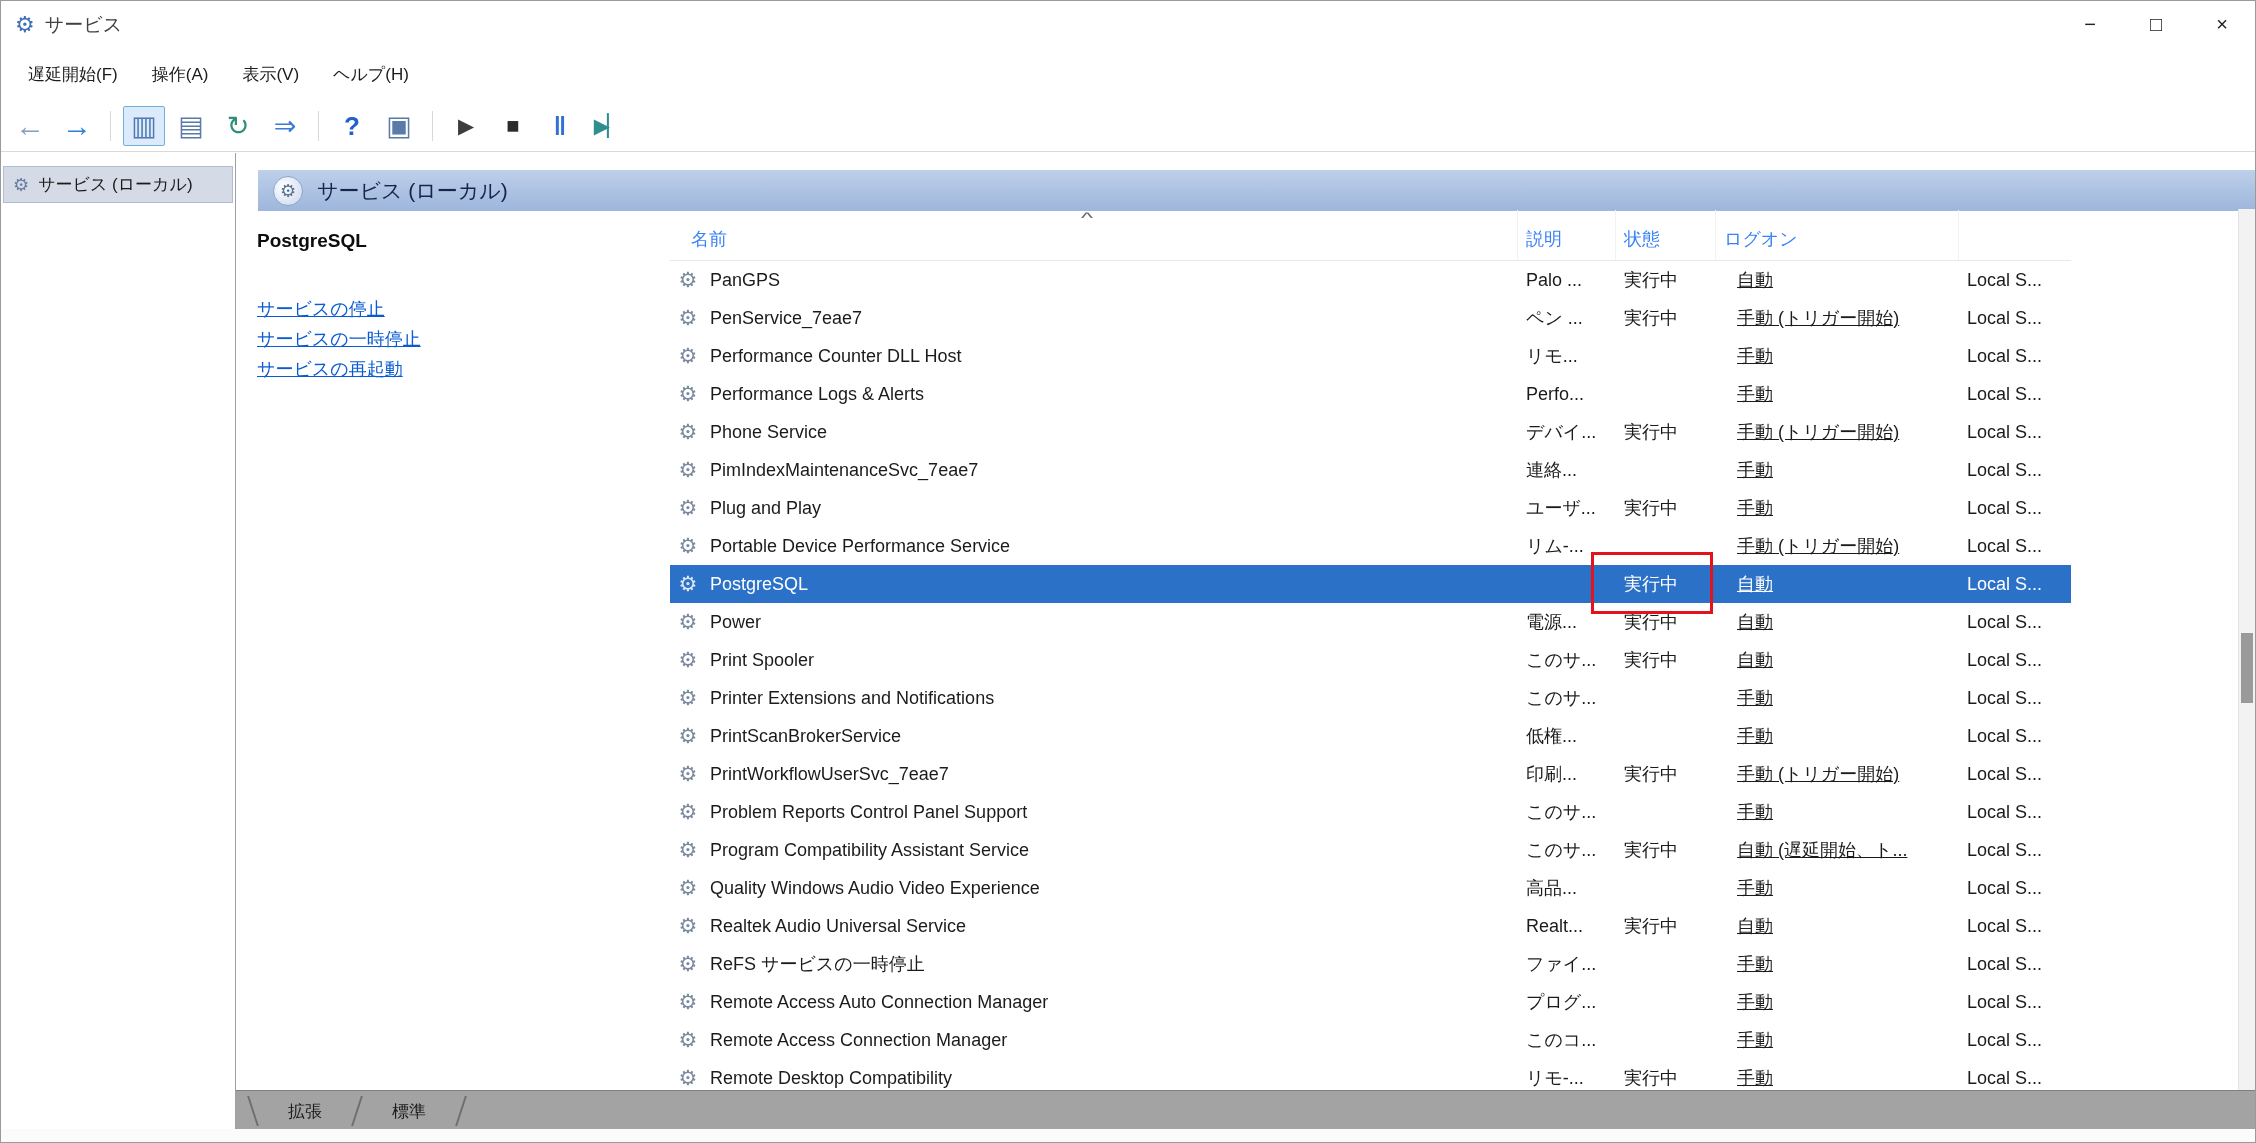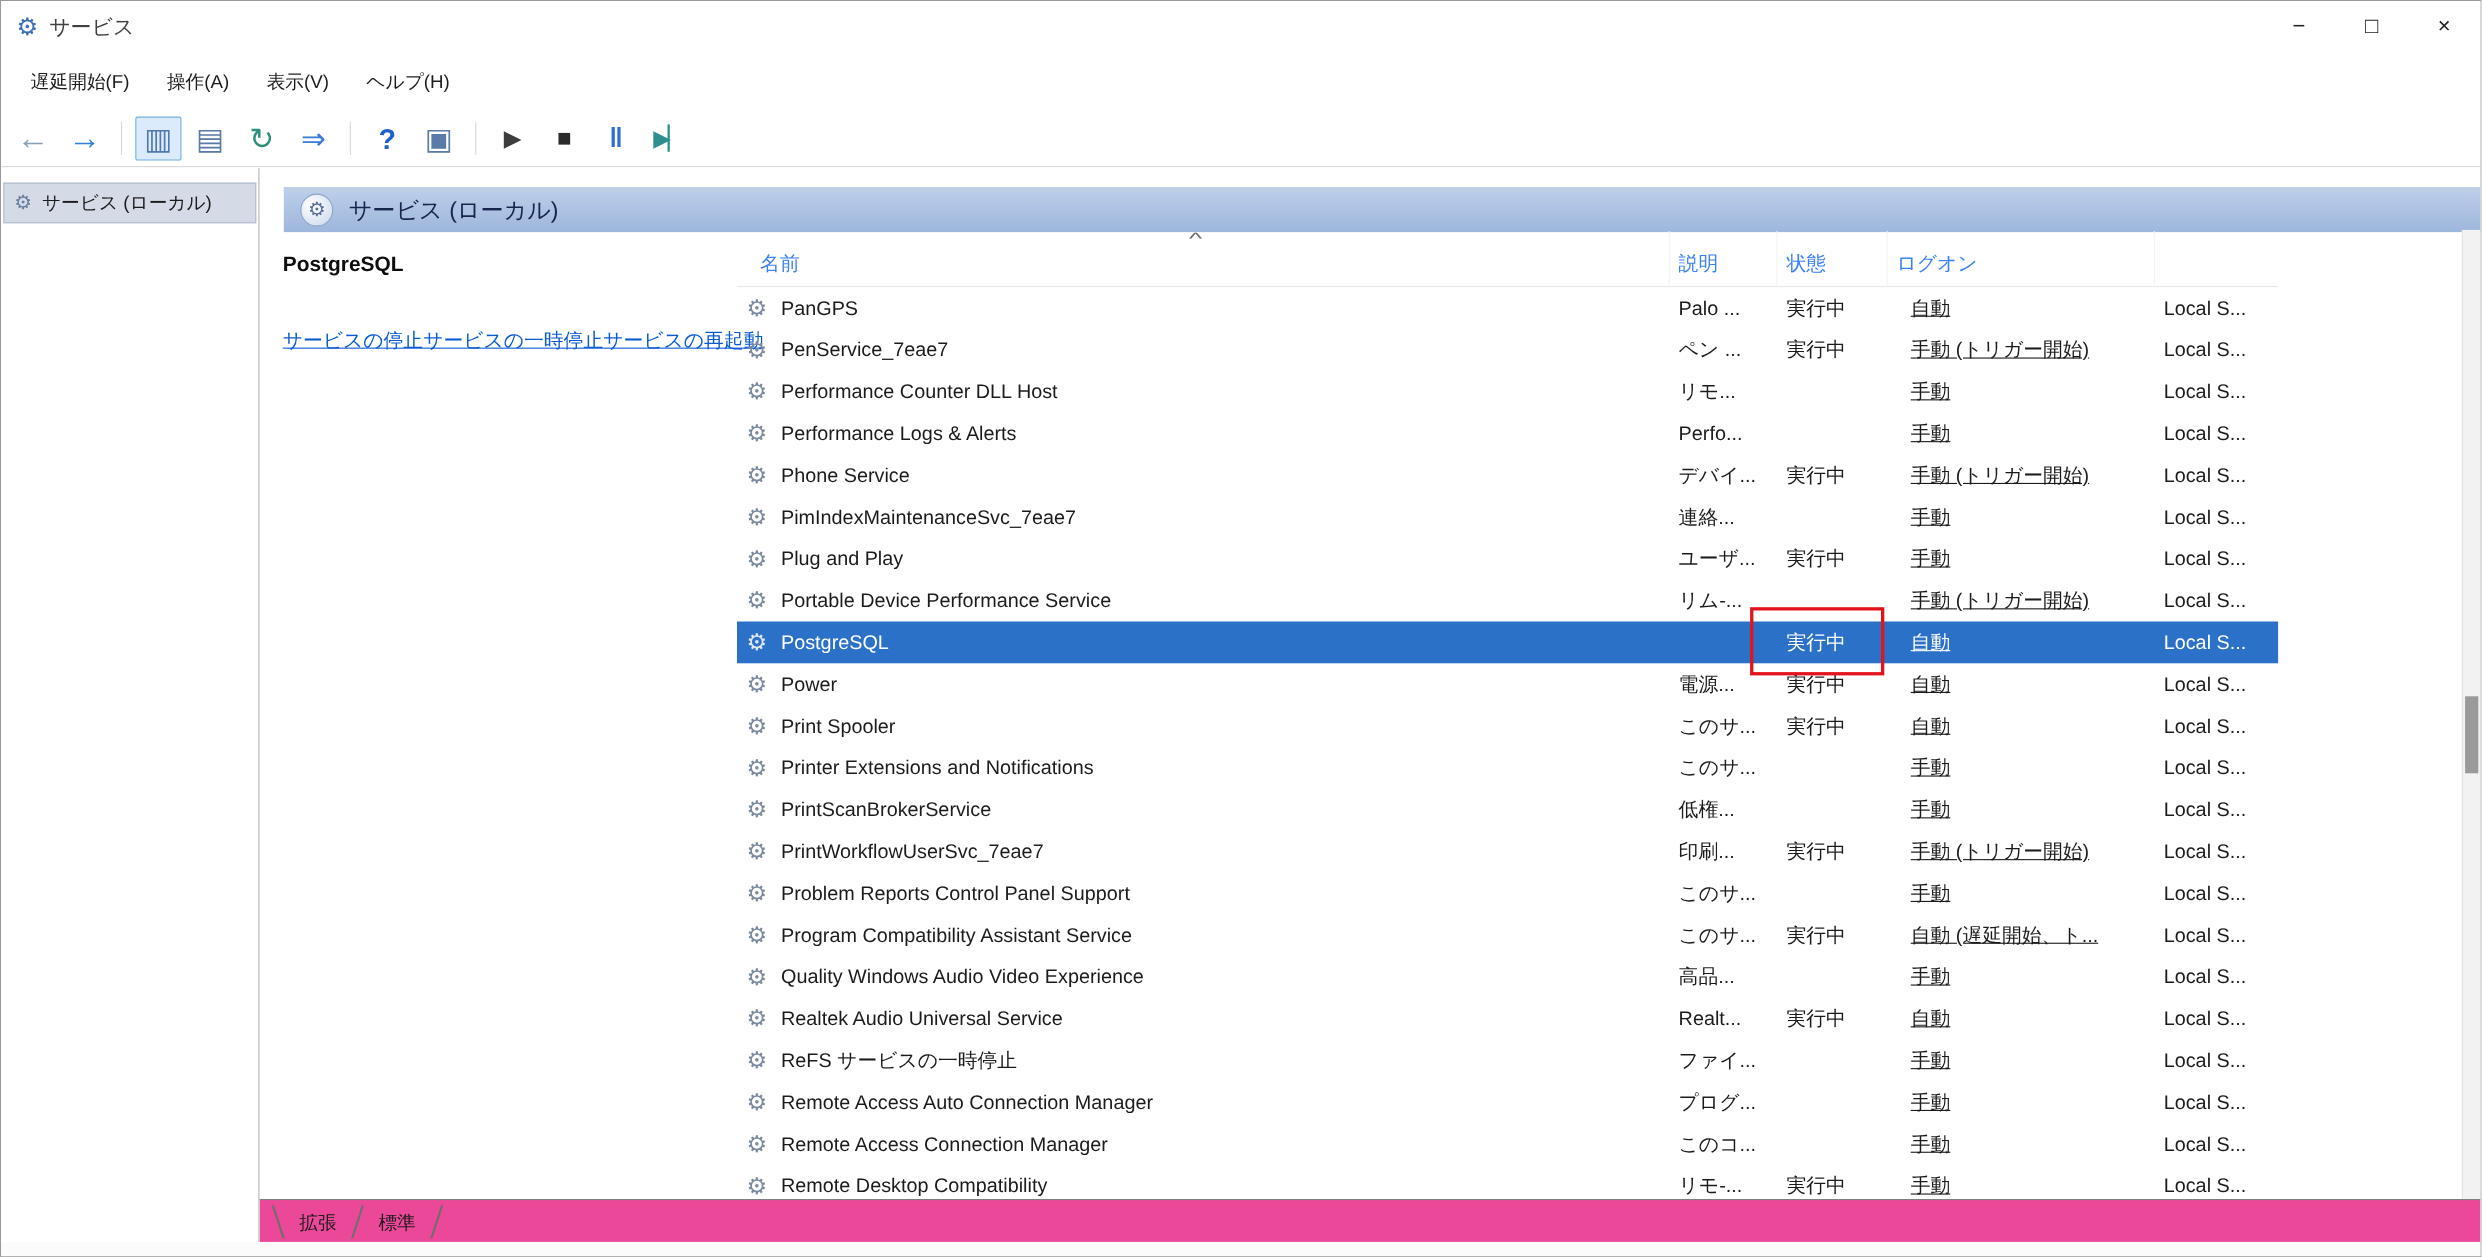--- a/index.html
+++ b/index.html
@@ -44,21 +44,21 @@
   
   .mmc-header { position:absolute; left:22px; right:0; top:17px; height:41px;
     background:linear-gradient(180deg,#bed0ea 0%,#9db6dc 100%);
     display:flex; align-items:center; gap:14px; padding-left:15px; font-size:21px; color:#16244e; }
   .header-badge { width:30px; height:30px; border-radius:50%; flex:0 0 30px;
     background:radial-gradient(circle at 35% 35%, #ffffff, #c9d6ec);
     border:1px solid #8fa6c8; display:flex; align-items:center; justify-content:center;
     color:#5a7096; font-size:18px; }
   
   .svc-title { position:absolute; left:21px; top:77px; font-size:19px; font-weight:bold; color:#0d0d0d; }
-  .links { position:absolute; left:21px; top:141px; display:flex; font-size:18px; line-height:30px; }
+  .links { position:absolute; left:21px; top:141px; display:flex; flex-direction:column; font-size:18px; line-height:30px; }
   .links a { color:#0a5bd3; text-decoration:underline; }
   
   .table { position:absolute; left:420px; top:57px; right:17px; bottom:41px; overflow:hidden; }
   .thead { position:relative; height:51px; margin-left:14px; width:1401px; display:grid;
            grid-template-columns:848px 98px 100px 243px 112px; border-bottom:1px solid #e8e8e8; }
   .th { display:flex; align-items:flex-end; padding:0 0 9px 8px; font-size:18px; color:#3b82f6;
         border-right:1px solid #f2f2f2; white-space:nowrap; overflow:hidden; }
   .th.name { padding-left:21px; }
   .sort-chevron { position:absolute; top:-1px; left:407px; width:20px; text-align:center;
                   color:#666; font-size:15px; transform:scaleX(1.7); }
@@ -68,21 +68,21 @@
   .row.selected { background:#2b71c8; color:#fff; }
   .cell { padding-left:8px; white-space:nowrap; overflow:hidden; }
   .c-name { display:flex; align-items:center; gap:9px; padding-left:5px; }
   .gear { font-size:21px; color:#7c8aa0; flex:0 0 26px; text-align:center; }
   .row.selected .gear { color:#dde6f4; }
   .c-startup { padding-left:21px;text-decoration:underline; }
   .annotation { position:absolute; left:935px; top:342px; width:122px; height:62px;
                 border:3px solid #e3131c; pointer-events:none; }
   
   .tabbar { position:absolute; left:0; right:0; bottom:0; height:41px; border-top:1px solid #7f7f7f;
-            display:flex; align-items:center; padding-left:16px; font-size:17px; background:#ec4899; gap:2px; }
+            display:flex; align-items:center; padding-left:16px; font-size:17px; background:#a3a3a3; gap:18px; }
   .tab { padding:0 16px; }
   .tab-sep { width:2px; height:30px; background:#6e6e6e; }
   .sep-back { transform:skewX(18deg); }
   .sep-fwd  { transform:skewX(-18deg); }
   .bottom-strip { position:absolute; left:0; right:0; bottom:0; height:13px; background:#fbfbfb; }
   
   .vscrollbar { position:absolute; right:0; top:208px; width:17px; height:881px;
                 background:#f2f2f2; border-left:1px solid #e3e3e3; }
   .vthumb { position:absolute; left:2px; right:2px; top:424px; height:70px; background:#9a9a9a; }
 </style>

